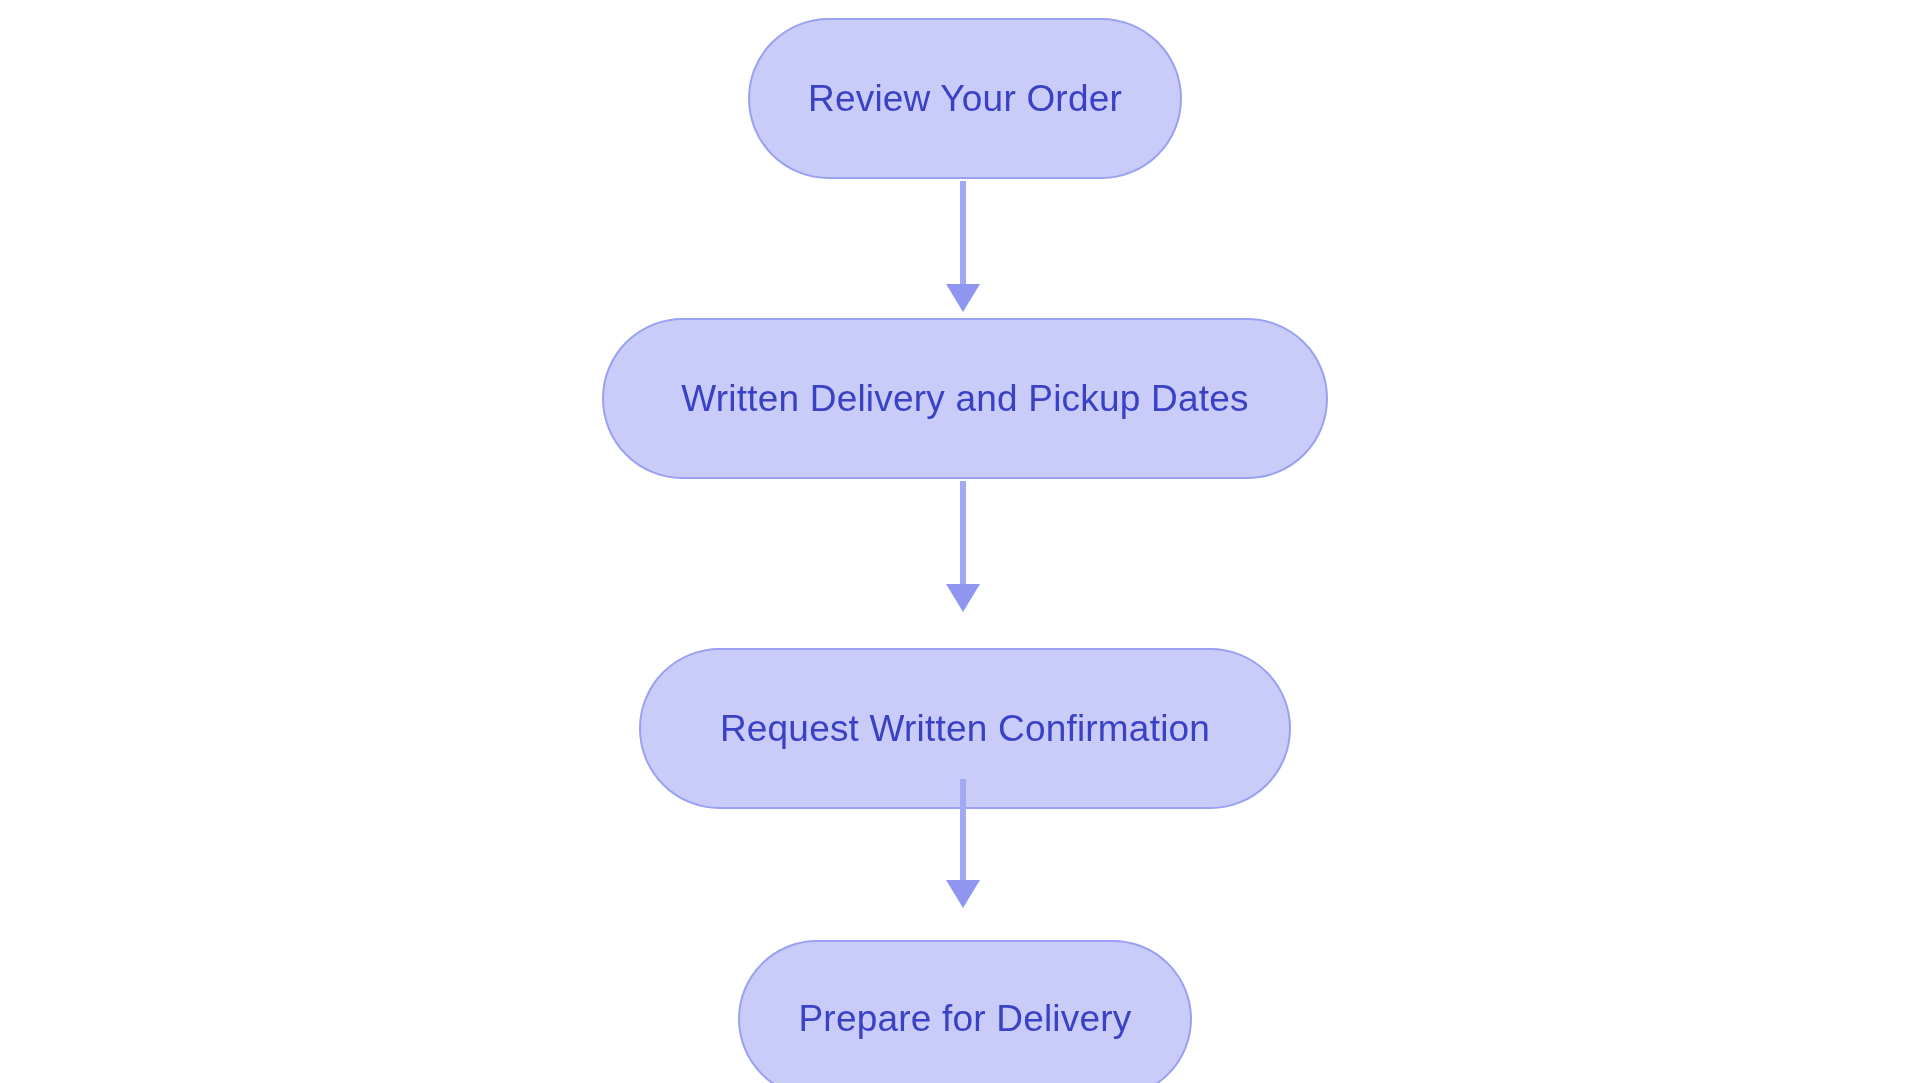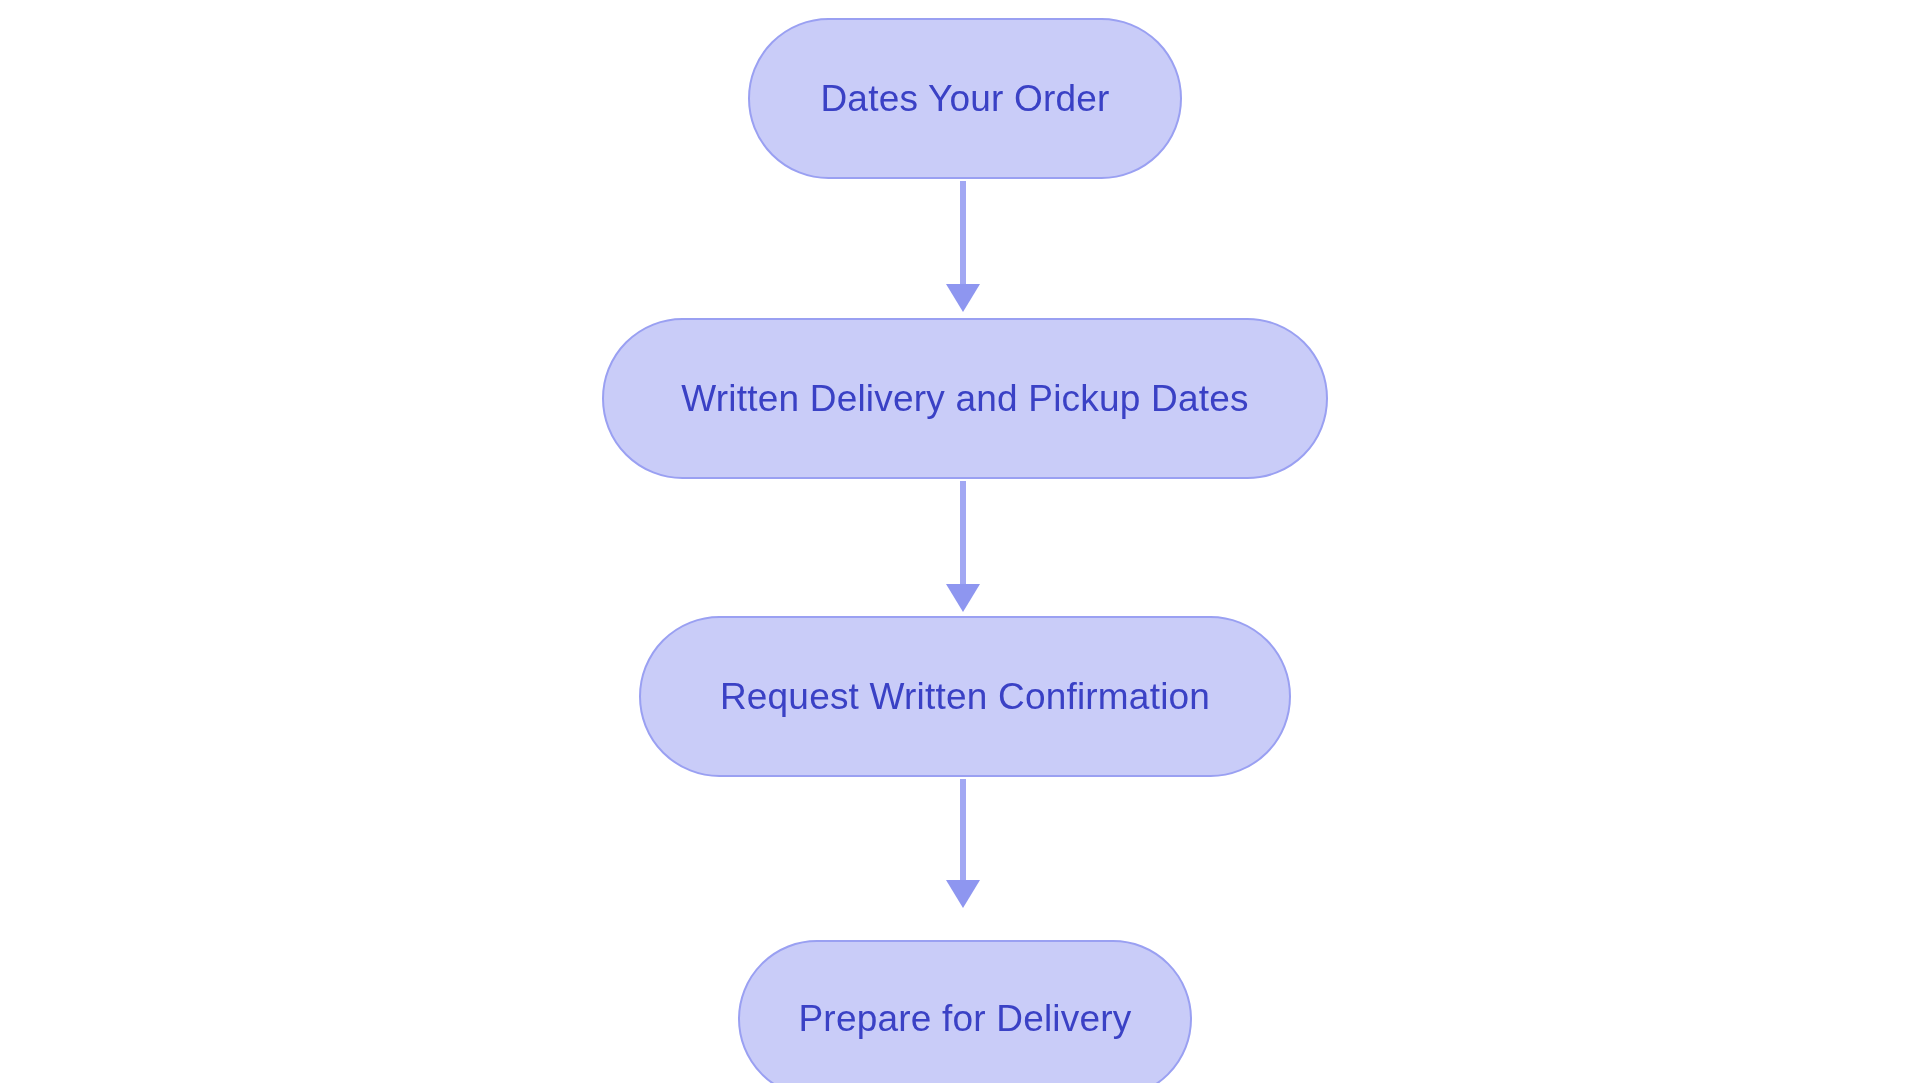--- a/index.html
+++ b/index.html
@@ -27,21 +27,21 @@
     display: flex;
     align-items: center;
     justify-content: center;
     color: var(--node-text, #3a41c5);
     font-size: 37px;
     letter-spacing: 0.2px;
     white-space: nowrap;
   }
   .node-0 { top: 18px;  width: 434px; }
   .node-1 { top: 318px; width: 726px; }
-  .node-2 { top: 616px; width: 652px; }
+  .node-2 { top: 648px; width: 652px; }
   .node-3 { top: 940px; width: 454px; height: 158px; }
 
   .flow-arrow {
     position: absolute;
     left: 963px;
     transform: translateX(-50%);
     display: flex;
     flex-direction: column;
     align-items: center;
   }
@@ -62,21 +62,21 @@
     border-top: 28px solid var(--arrow-head, #8e96f0);
     margin-top: -1px;
   }
 </style>
 </head>
 <body>
 
 <div class="canvas" style="--background: #ffffff; --node-fill: #c9ccf8; --node-border: #9aa0f2; --node-text: #3a41c5; --arrow-line: #a2a8f3; --arrow-head: #8e96f0;">
 
   <div class="flow-node node-0">
-    <span>Dates Your Order</span>
+    <span>Review Your Order</span>
   </div>
 
   <div class="flow-arrow arrow-0">
     <div class="line"></div>
     <div class="head"></div>
   </div>
 
   <div class="flow-node node-1">
     <span>Written Delivery and Pickup Dates</span>
   </div>

